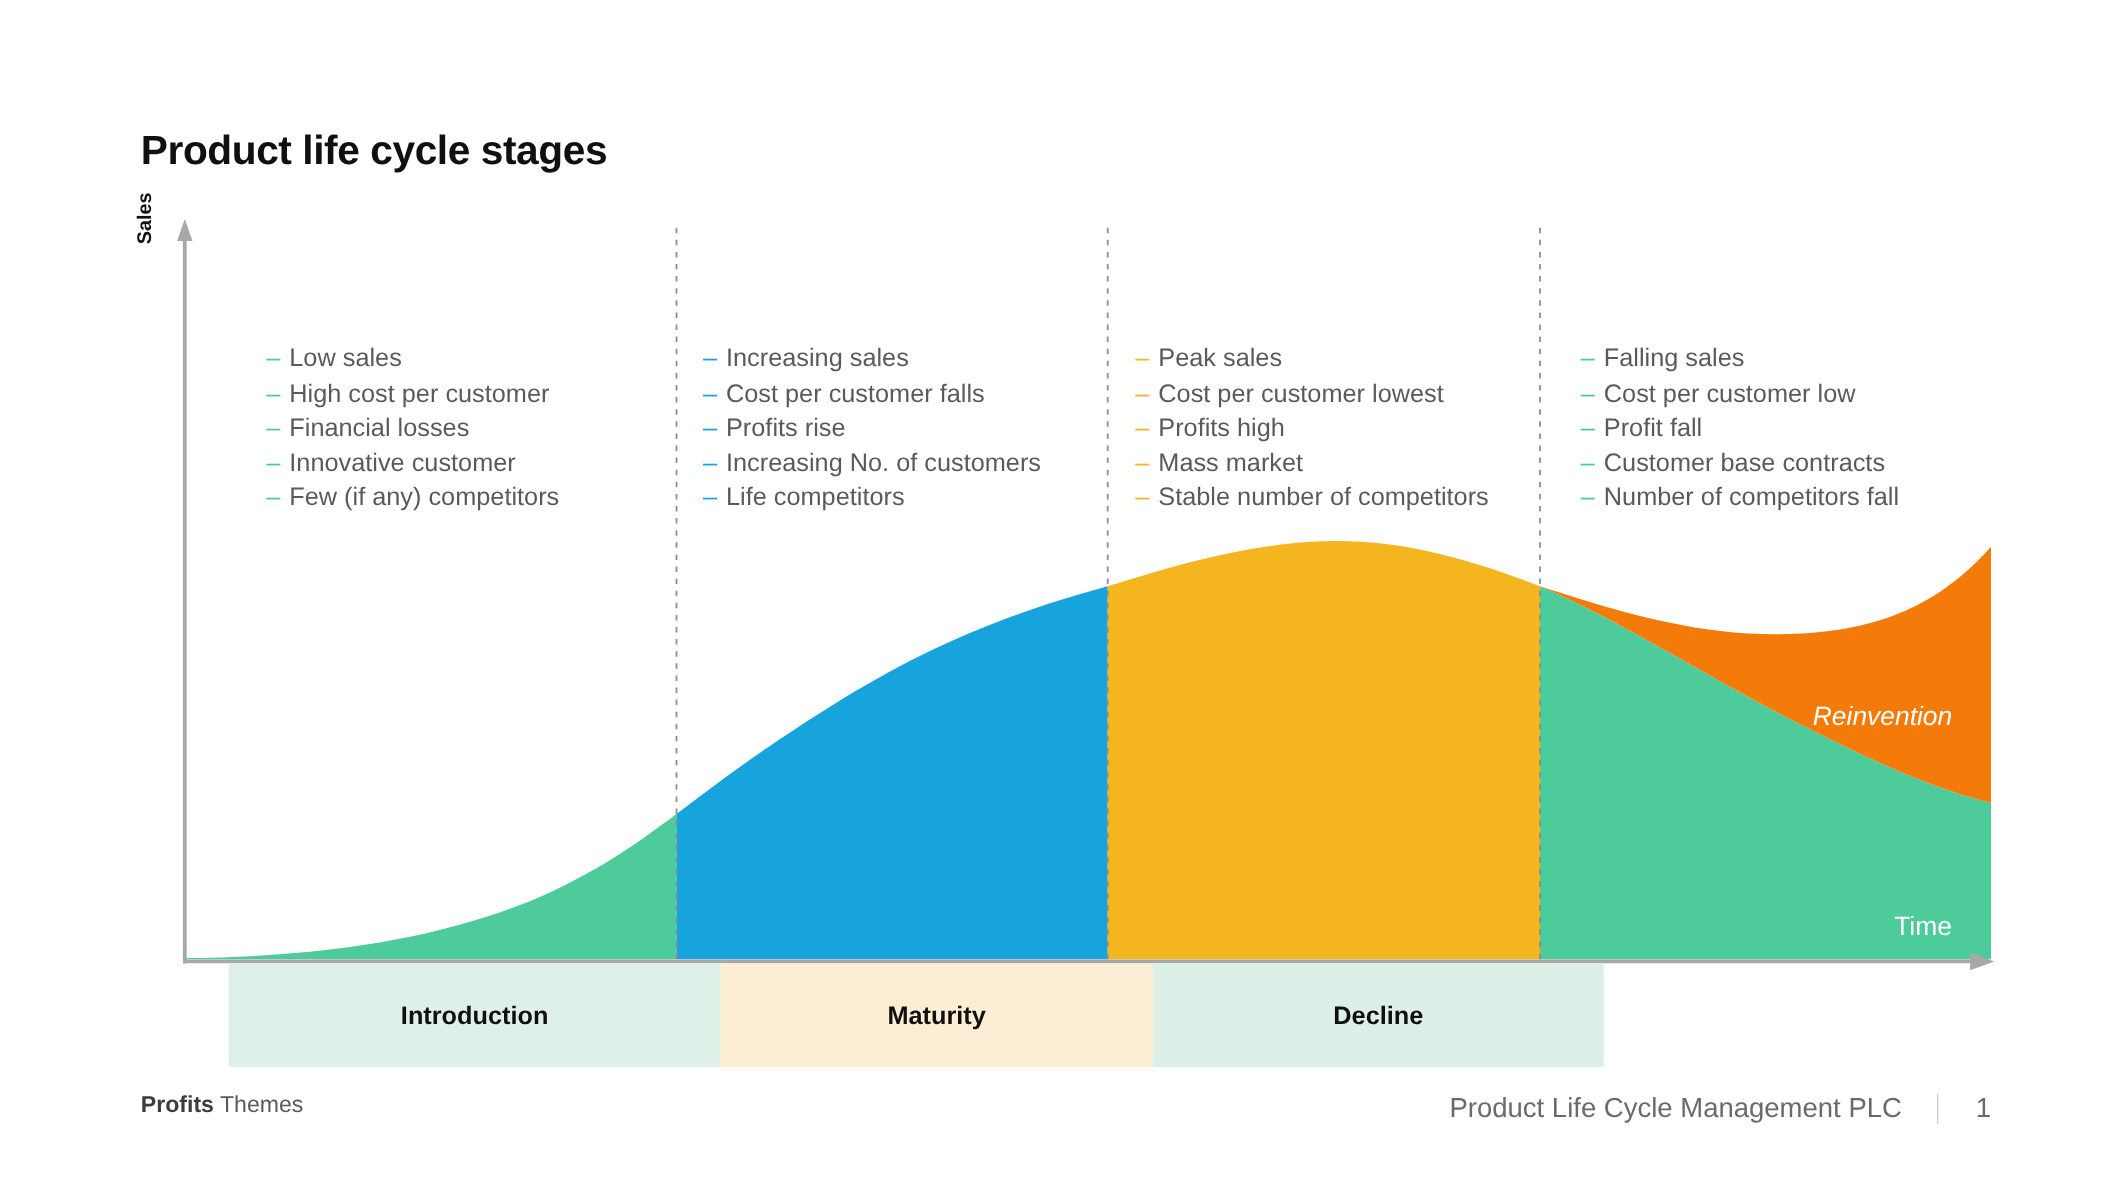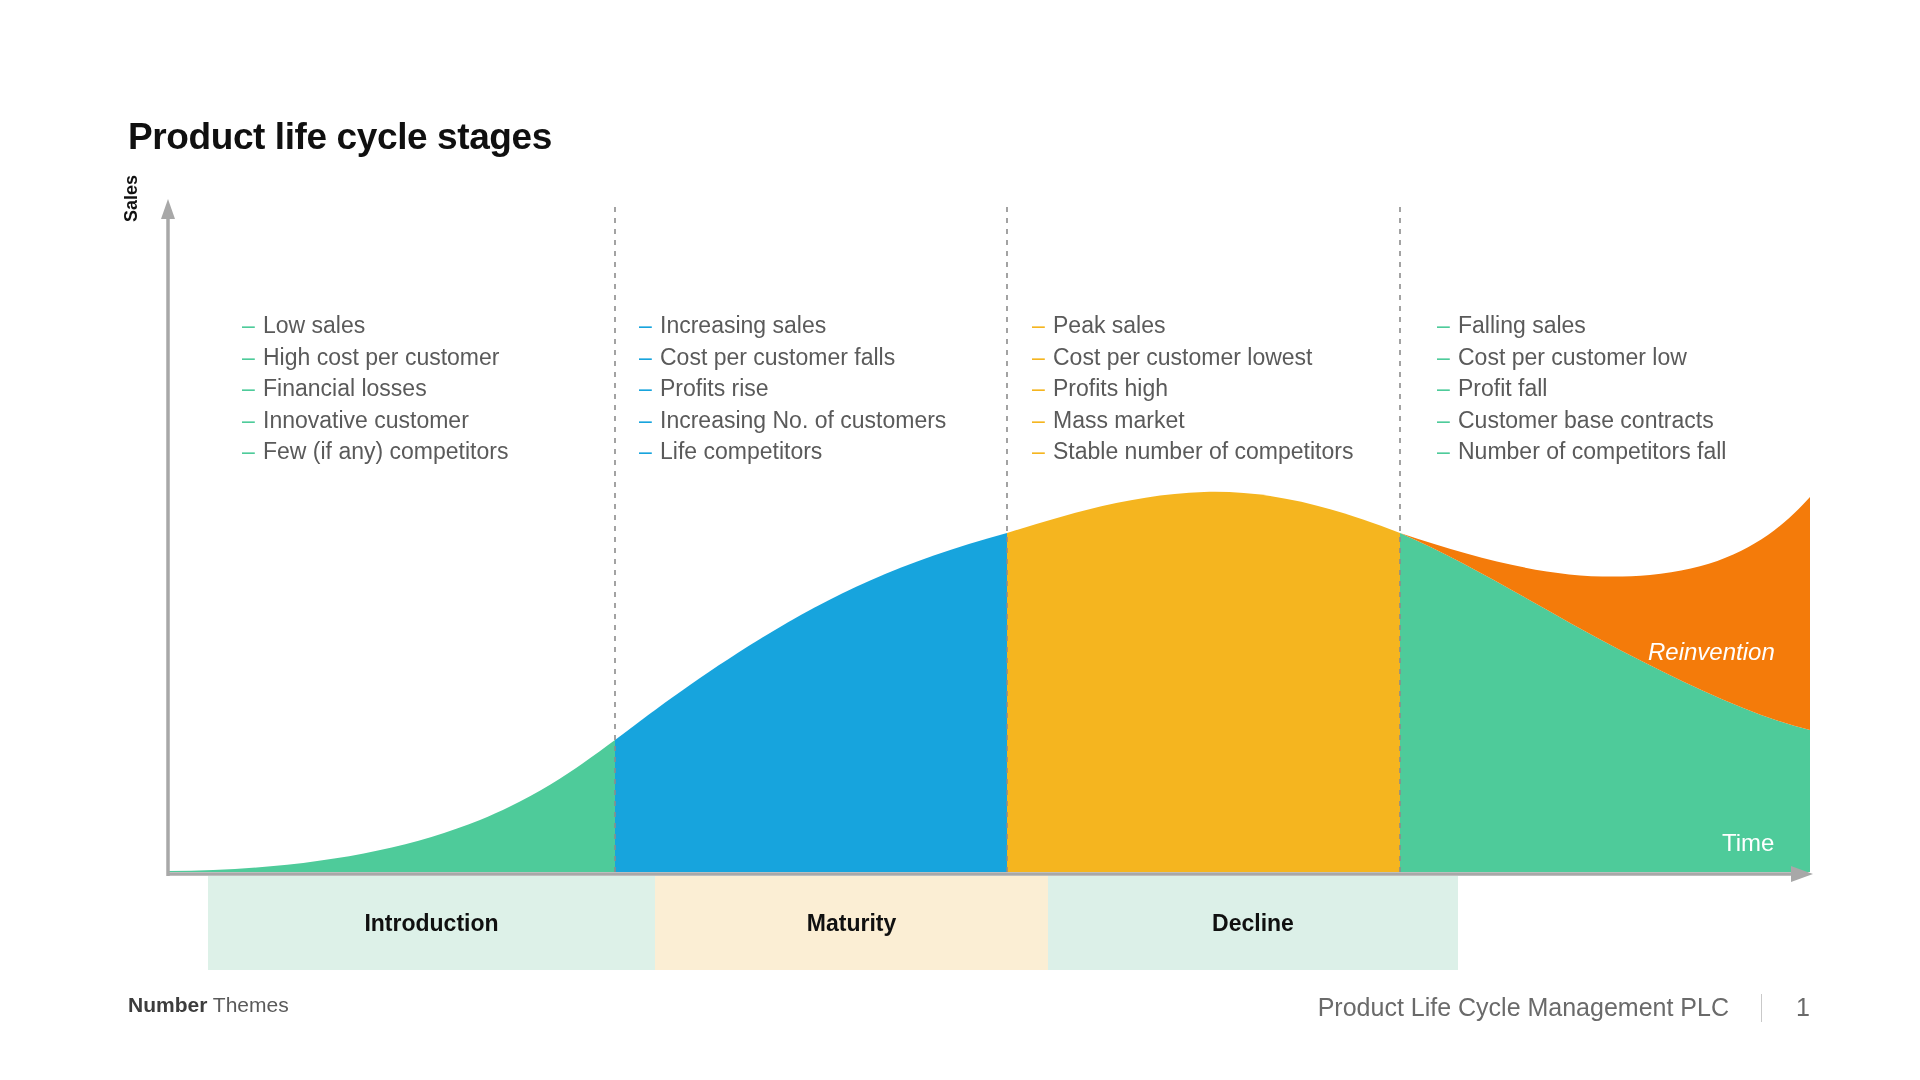--- a/index.html
+++ b/index.html
@@ -298,21 +298,21 @@
     </div>
   </div>
 
   <div class="stage-band">
     <div class="stage" style="width: 447px; background: rgb(221, 241, 232);">Introduction</div>
     <div class="stage" style="width: 393px; background: rgb(251, 238, 212);">Maturity</div>
     <div class="stage" style="width: 410px; background: rgb(220, 240, 232);">Decline</div>
   </div>
 
   <div class="footer-left">
-    <b>Number</b><span> Themes</span>
+    <b>Profits</b><span> Themes</span>
   </div>
   <div class="footer-right">
     <span>Product Life Cycle Management PLC</span>
     <span class="footer-sep"></span>
     <span class="page-num">1</span>
   </div>
 
 </div>
 
 </body></html>

